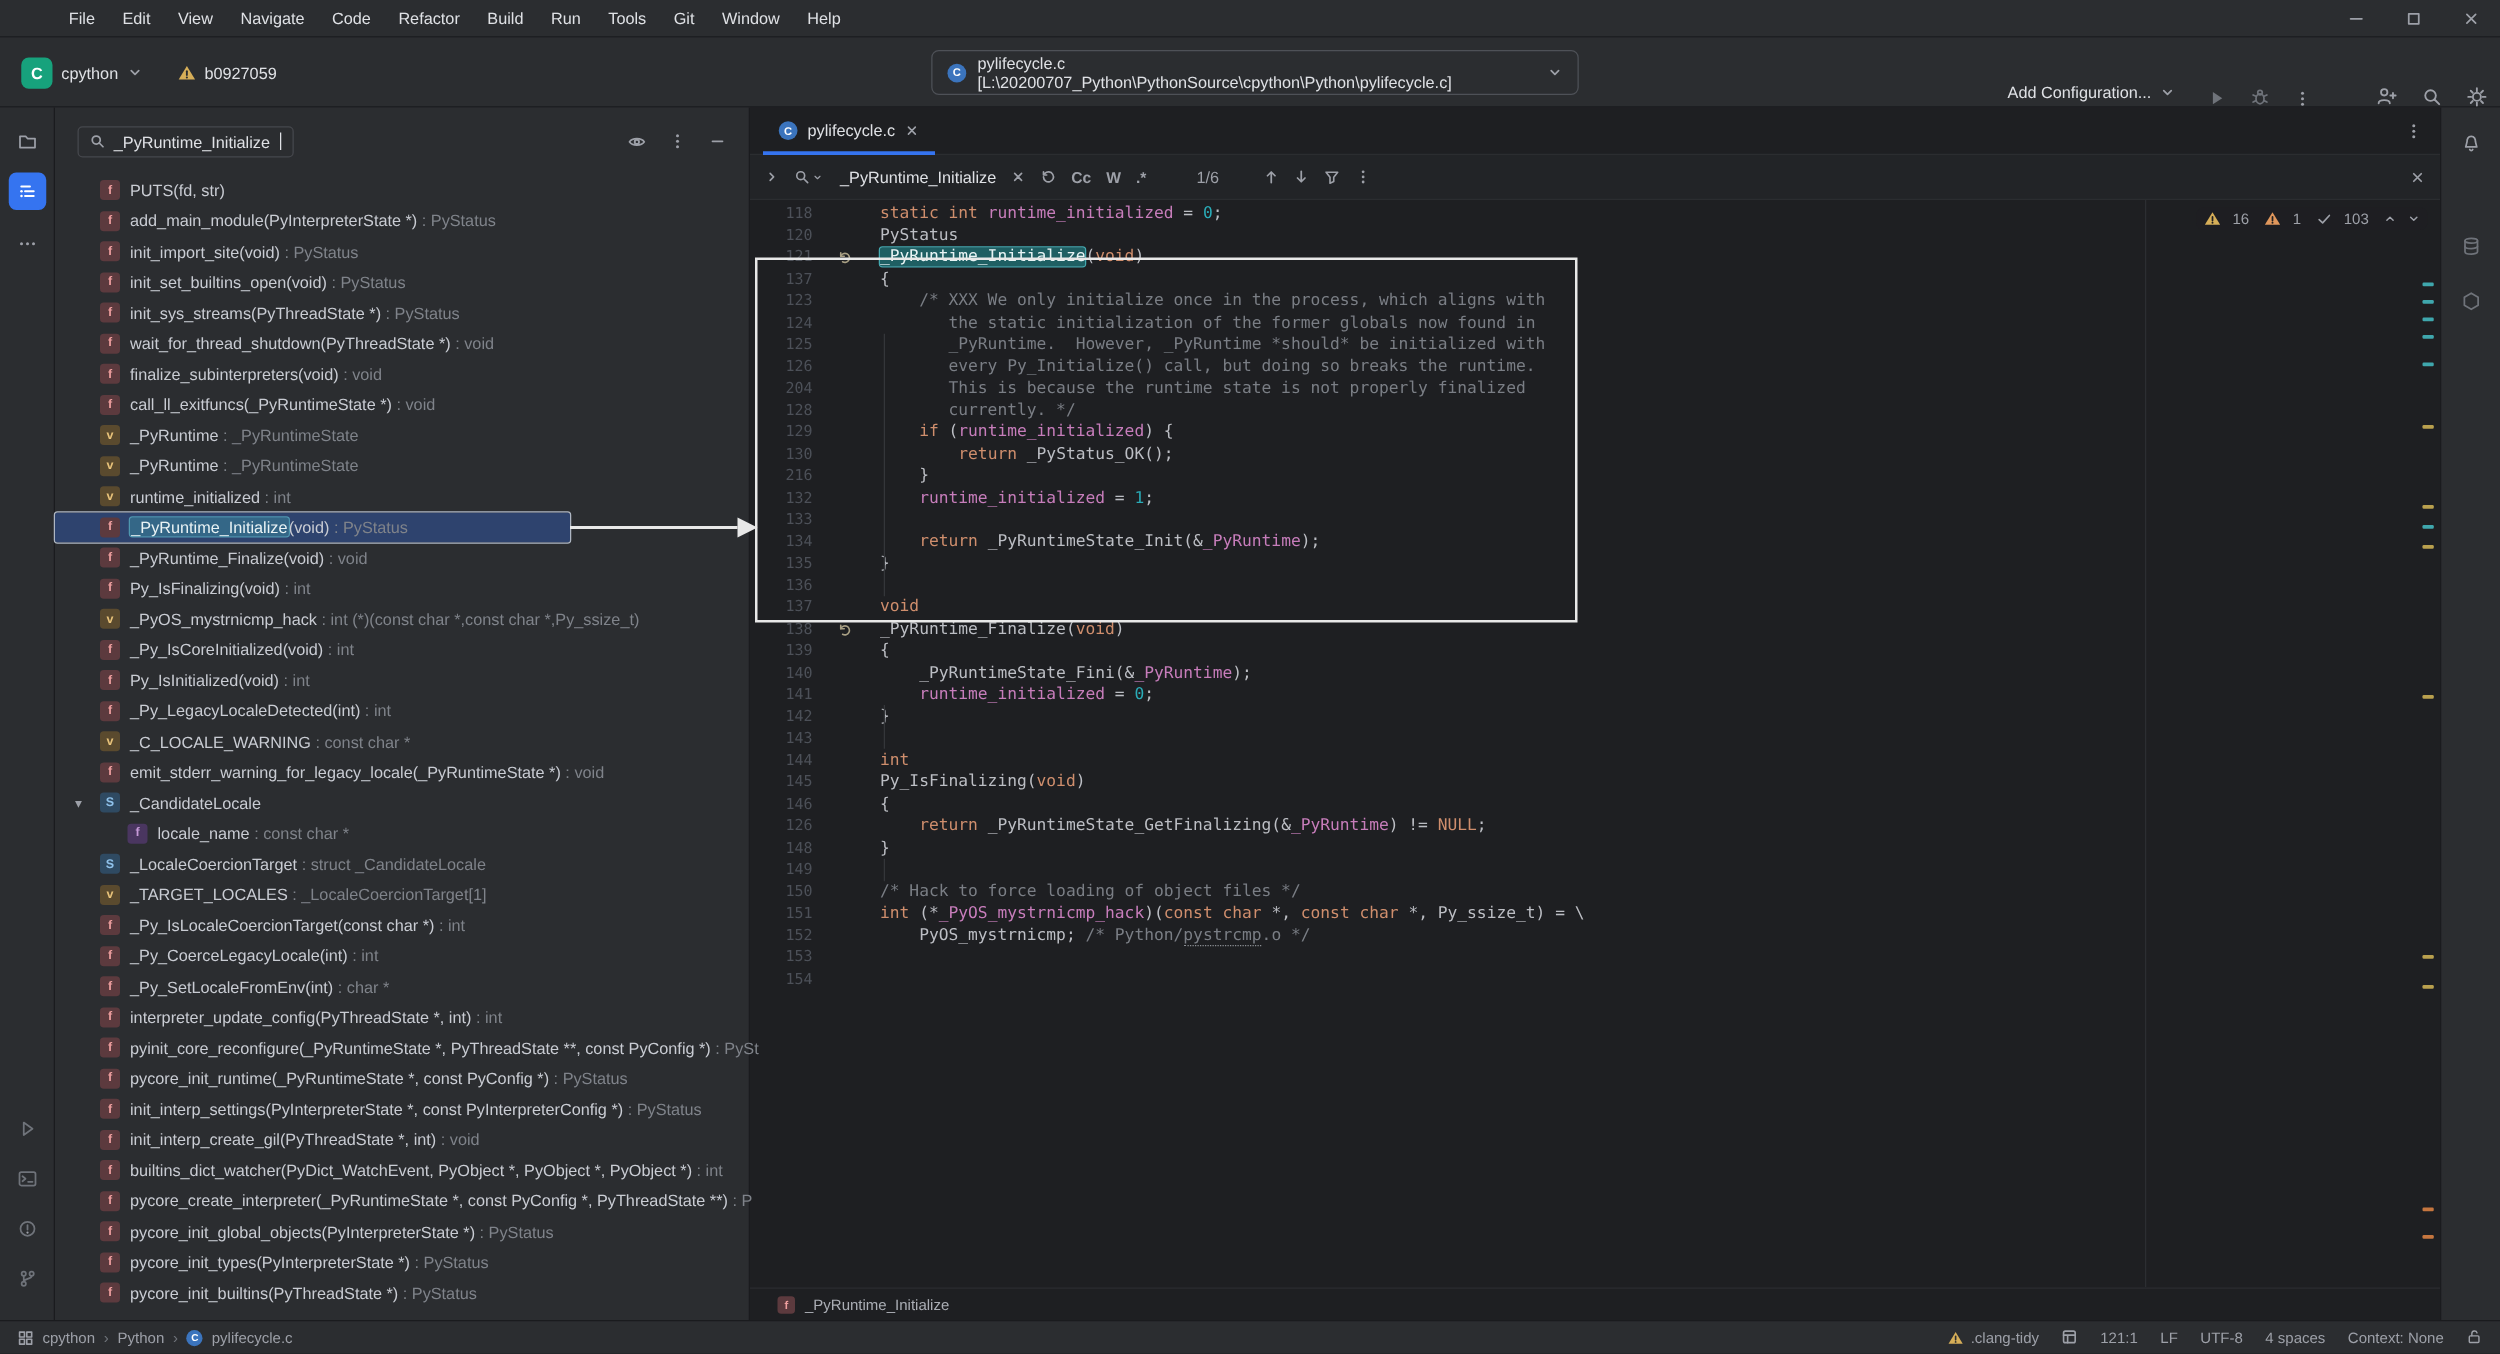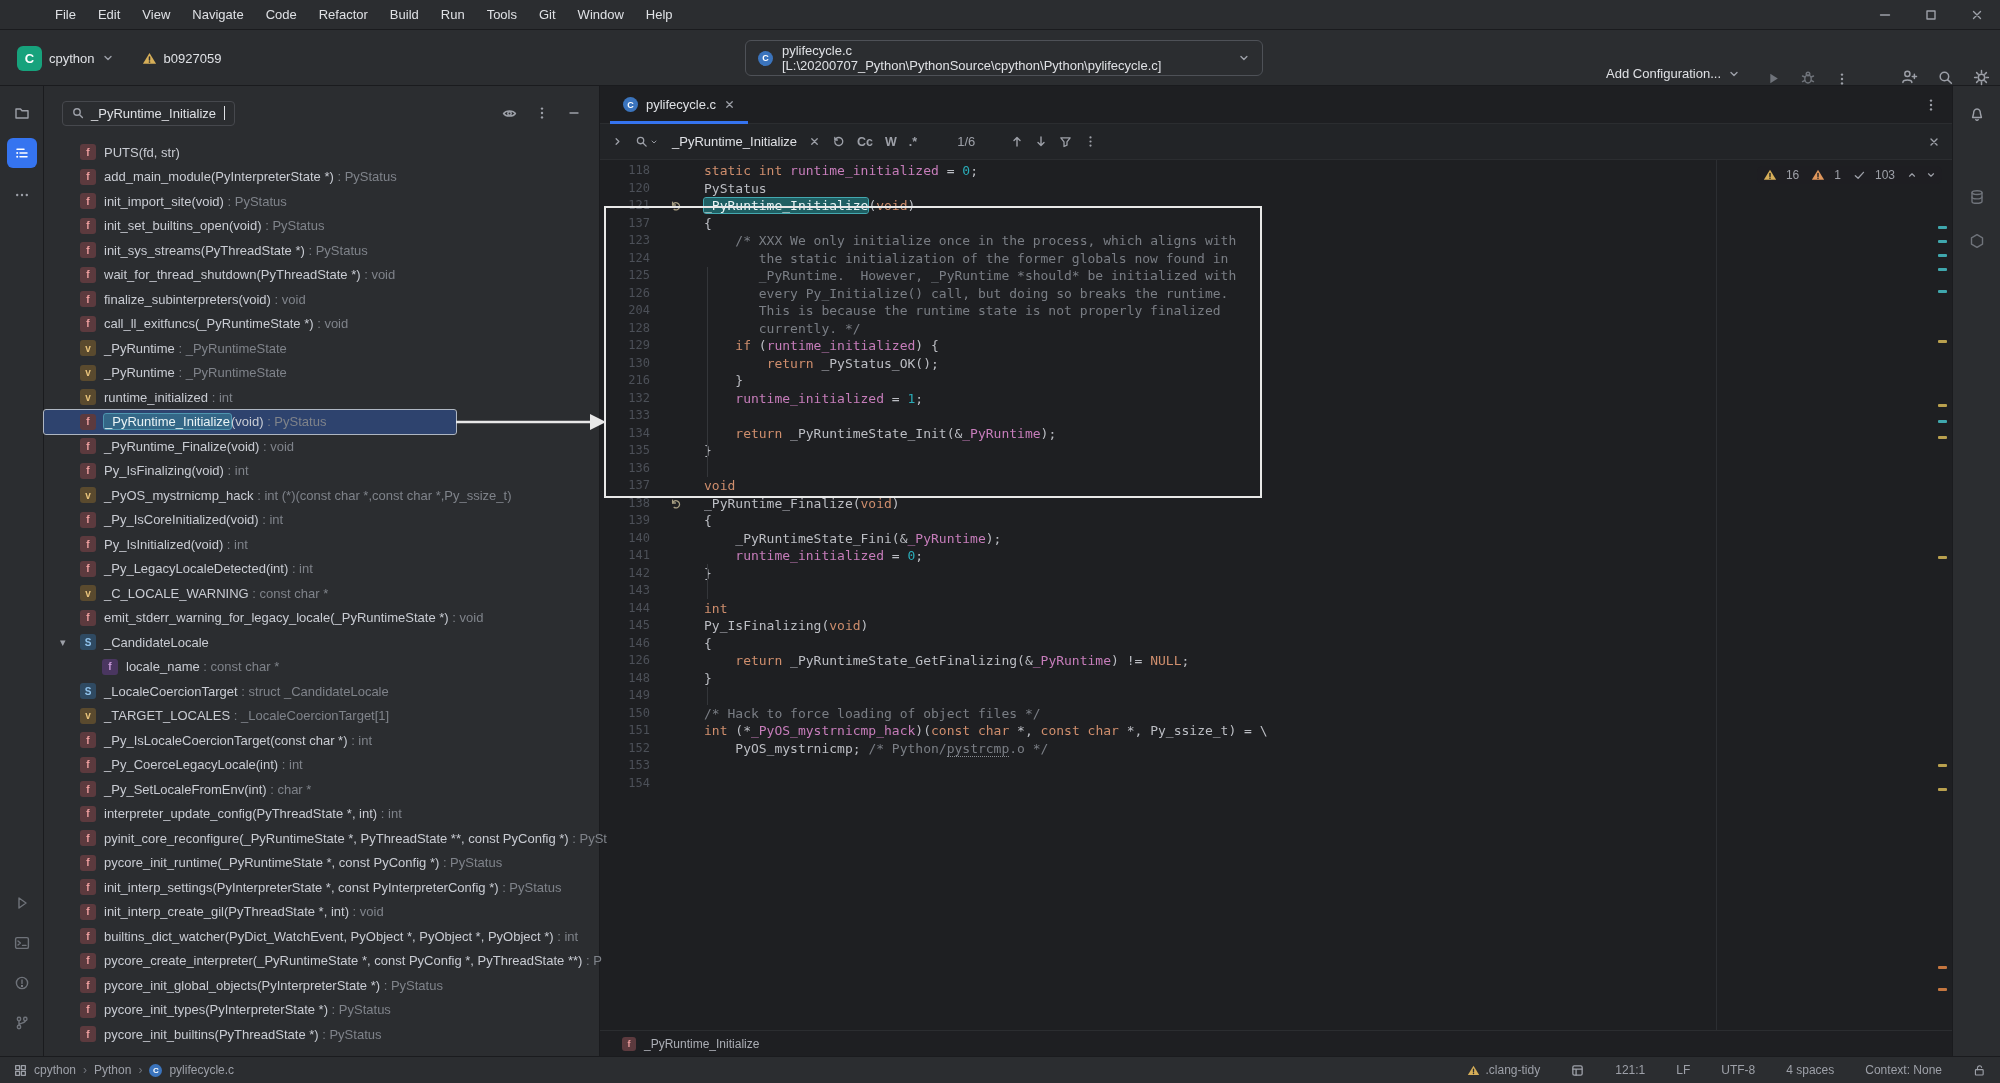--- a/index.html
+++ b/index.html
@@ -91,21 +91,21 @@
   #stripe{position:absolute;left:1938px;top:160px;width:9px;bottom:60px;z-index:6}
   .tick{position:absolute;left:0;width:9px;height:3px;border-radius:1px}
   .tick-teal{background:#3fa7ad}
   .tick-yellow{background:#b9a04e}
   .tick-orange{background:#c5763f}
 
   
   #statusbar{position:absolute;left:0;bottom:0;width:2000px;height:27px;background:#2b2d30;border-top:1px solid #1a1b1e;display:flex;align-items:center;font-size:12px;color:#9da0a8;padding:0 14px}
   .nav-left{display:flex;align-items:center;gap:7px}
   .nav-sep{color:#6f737a}
-  .sb-right{margin-left:auto;display:flex;align-items:flex-end;gap:31px}
+  .sb-right{margin-left:auto;display:flex;align-items:flex-start;gap:18px}
   .sb-item{display:flex;align-items:center;gap:6px}
 
   
   #anno-box{position:absolute;left:604px;top:206px;width:658px;height:292px;border:2px solid #e8e8e8;z-index:30;pointer-events:none}
   #anno-arrow{position:absolute;left:452px;top:404px;z-index:31;pointer-events:none}
 </style>
 </head>
 <body>
 
 <div id="app">

